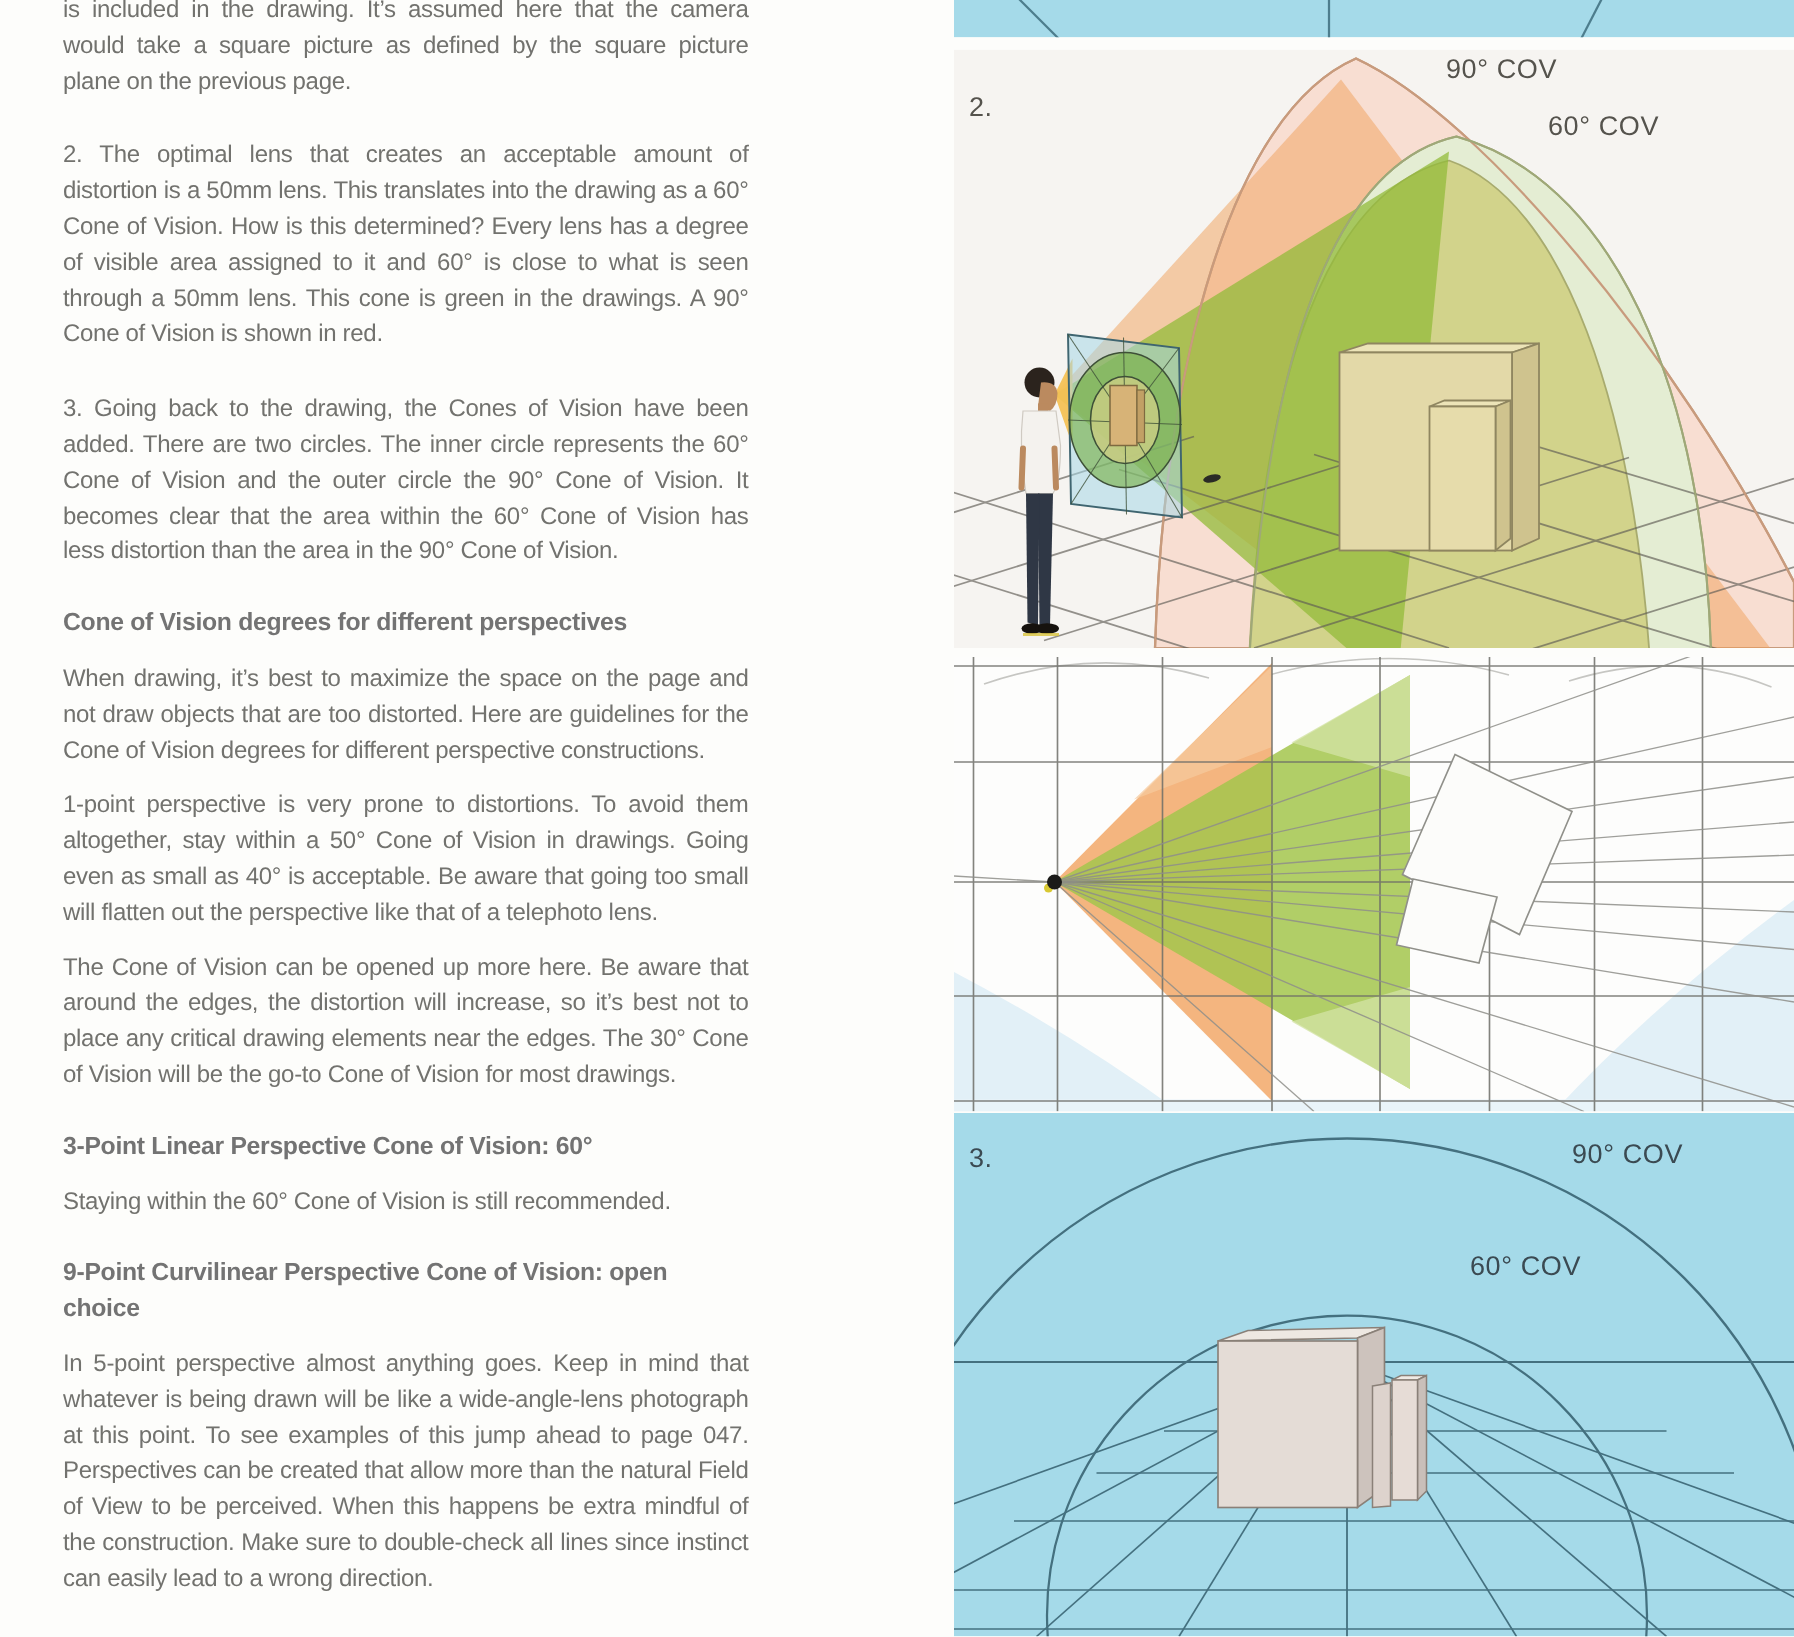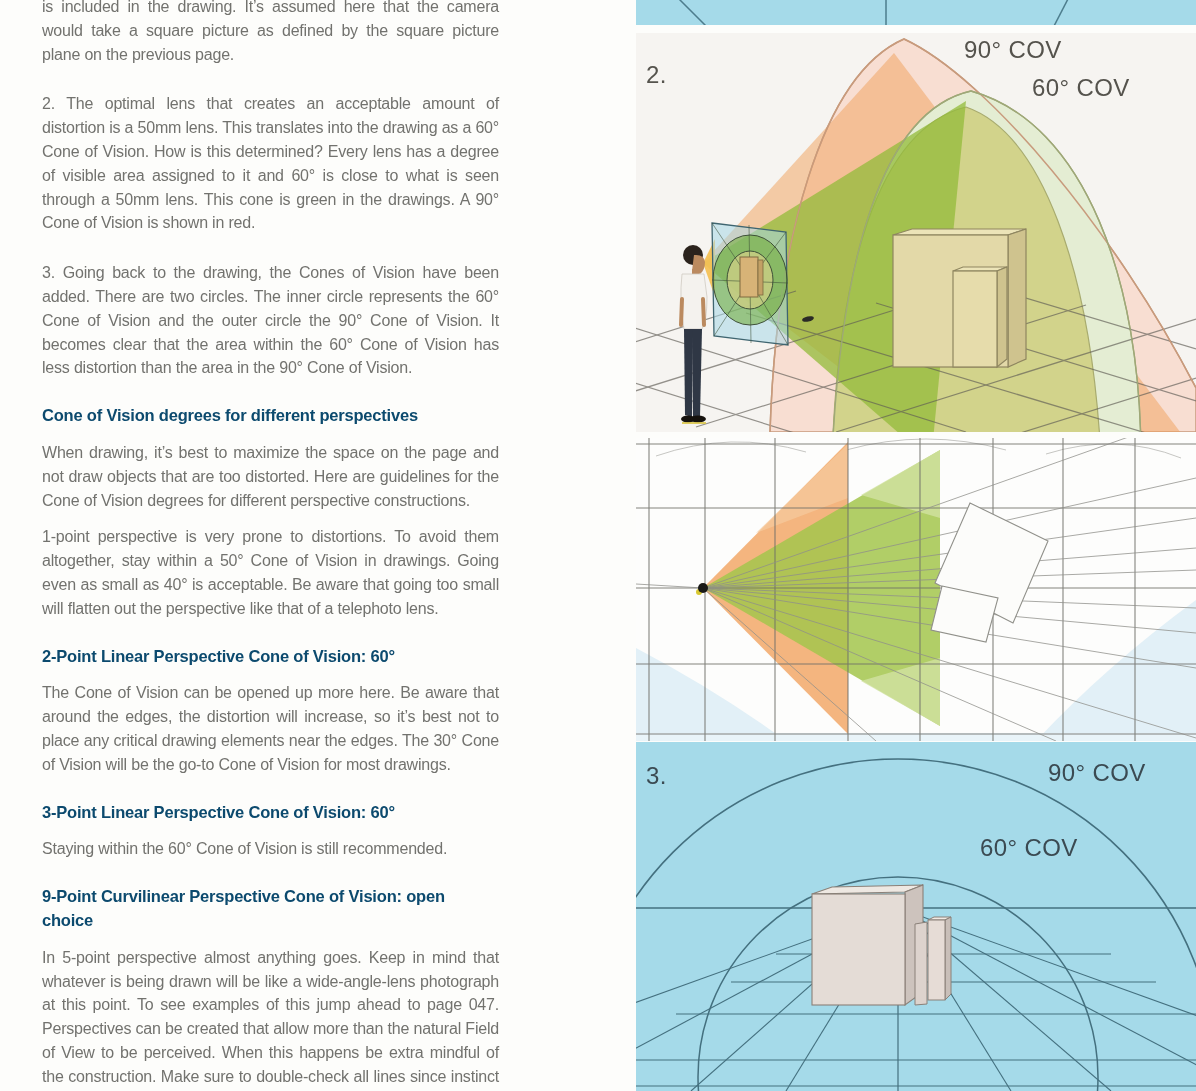--- a/index.html
+++ b/index.html
@@ -12,46 +12,45 @@
   .text-col{
     position:absolute;left:42px;top:-5px;width:457px;
     color:#72726e;font-size:16px;line-height:23.8px;letter-spacing:-0.2px;
     text-align:justify;
   }
   .text-col p{margin:26px 0 0 0;}
   .text-col p.first{margin-top:0;}
   .text-col p.after-h{margin-top:13px;}
   .text-col h3{
     margin:24px 0 0 0;font-size:16.5px;line-height:23.8px;
-    color:#0c4a6e;font-weight:bold;letter-spacing:-0.2px;text-align:left;
+    color:#737373;font-weight:bold;letter-spacing:-0.2px;text-align:left;
   }
   
   .fig{position:absolute;overflow:hidden;}
   .fig svg{display:block;}
   #fig1{left:636px;top:0;width:560px;height:25px;}
   #fig2{left:636px;top:33px;width:560px;height:399px;}
   #figplan{left:636px;top:438px;width:560px;height:303px;}
   #fig3{left:636px;top:742px;width:560px;height:349px;}
   .fig-label{
-    position:absolute;font-size:24px;letter-spacing:0.4px;white-space:nowrap;
+    position:absolute;font-size:18px;letter-spacing:0.4px;white-space:nowrap;
   }
   .lbl-grey{color:#55534d;}
   .lbl-dark{color:#3b4a52;}
 </style>
 </head>
 <body>
 
 <div class="text-col">
   <p class="first">is included in the drawing. It’s assumed here that the camera would take a square picture as defined by the square picture plane on the previous page.</p>
   <p>2. The optimal lens that creates an acceptable amount of distortion is a 50mm lens. This translates into the drawing as a 60° Cone of Vision. How is this determined? Every lens has a degree of visible area assigned to it and 60° is close to what is seen through a 50mm lens. This cone is green in the drawings. A 90° Cone of Vision is shown in red.</p>
   <p>3. Going back to the drawing, the Cones of Vision have been added. There are two circles. The inner circle represents the 60° Cone of Vision and the outer circle the 90° Cone of Vision. It becomes clear that the area within the 60° Cone of Vision has less distortion than the area in the 90° Cone of Vision.</p>
   <h3>Cone of Vision degrees for different perspectives</h3>
   <p class="after-h">When drawing, it’s best to maximize the space on the page and not draw objects that are too distorted. Here are guidelines for the Cone of Vision degrees for different perspective constructions.</p>
   <p class="after-h">1-point perspective is very prone to distortions. To avoid them altogether, stay within a 50° Cone of Vision in drawings. Going even as small as 40° is acceptable. Be aware that going too small will flatten out the perspective like that of a telephoto lens.</p>
-  <h3>2-Point Linear Perspective Cone of Vision: 60°</h3>
   <p class="after-h">The Cone of Vision can be opened up more here. Be aware that around the edges, the distortion will increase, so it’s best not to place any critical drawing elements near the edges. The 30° Cone of Vision will be the go-to Cone of Vision for most drawings.</p>
   <h3>3-Point Linear Perspective Cone of Vision: 60°</h3>
   <p class="after-h">Staying within the 60° Cone of Vision is still recommended.</p>
   <h3>9-Point Curvilinear Perspective Cone of Vision: open choice</h3>
   <p class="after-h">In 5-point perspective almost anything goes. Keep in mind that whatever is being drawn will be like a wide-angle-lens photograph at this point. To see examples of this jump ahead to page 047. Perspectives can be created that allow more than the natural Field of View to be perceived. When this happens be extra mindful of the construction. Make sure to double-check all lines since instinct can easily lead to a wrong direction.</p>
 </div>
 
 <div class="fig" id="fig1">
   <svg width="560" height="25" viewBox="0 0 560 25">
     <rect x="0" y="0" width="560" height="25" fill="#a5dae9"></rect>

